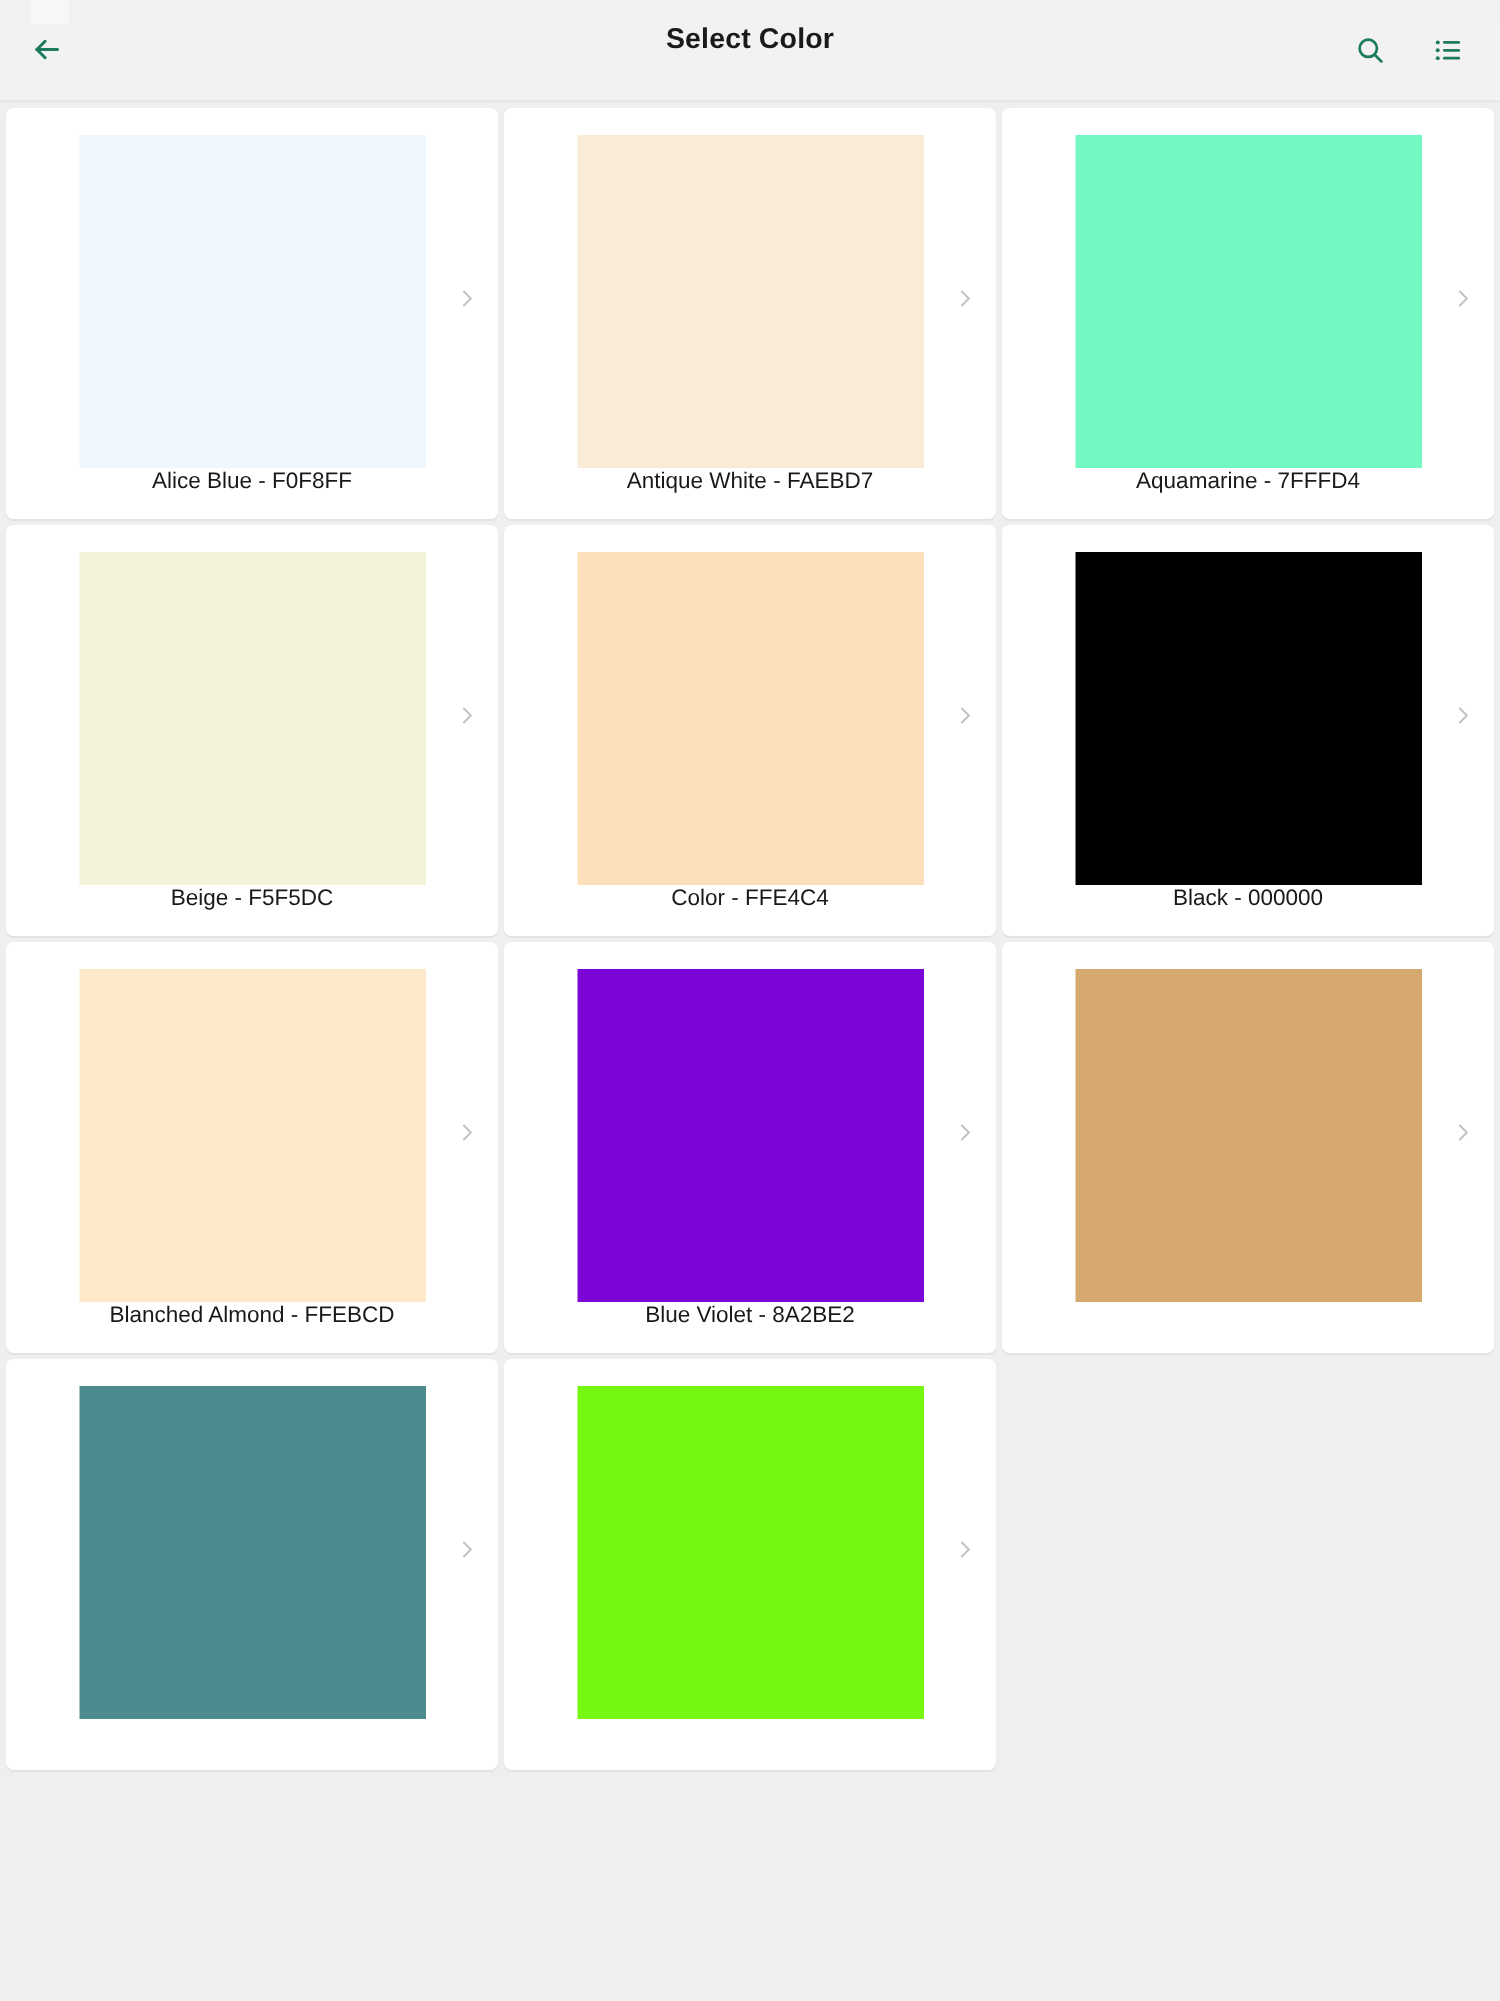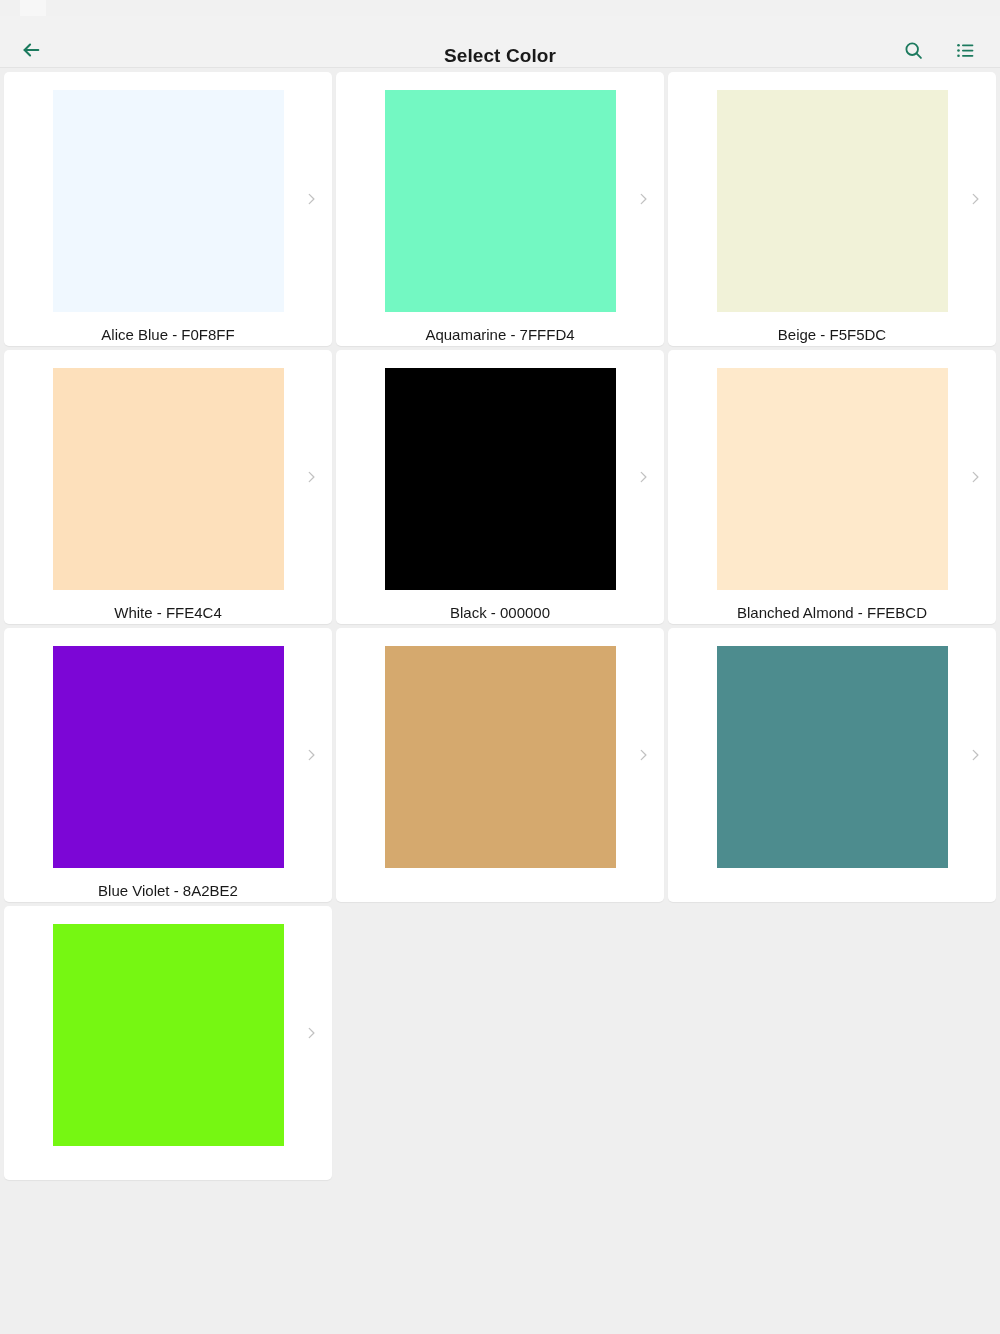--- a/index.html
+++ b/index.html
@@ -43,21 +43,21 @@
     height: 16px;
     background: #F7F7F7;
   }
 
   
   .appbar {
     height: 52px;
     flex: none;
     background: #F2F2F2;
     display: flex;
-    align-items: flex-end;
+    align-items: flex-start;
     padding: 0 18px 0 14px;
     position: relative;
     border-bottom: 1px solid #E3E3E3;
   }
   .appbar-left  { width: 60px; display: flex; align-items: center; }
   .appbar-right { margin-left: auto; display: flex; align-items: center; gap: 18px; }
 
   .icon-btn {
     width: 34px; height: 34px;
     display: flex; align-items: center; justify-content: center;
@@ -103,21 +103,21 @@
     overflow: hidden;
   }
 
   .swatch {
     width: 231px;
     height: 222px;
     flex: none;
   }
 
   .card-label {
-    margin-top: 14px;
+    margin-top: 0;
     font-size: 15px;
     color: #191919;
     text-align: center;
     line-height: 1.2;
     white-space: nowrap;
   }
 
   .chevron {
     position: absolute;
     right: 12px;
@@ -181,40 +181,49 @@
       <div class="card">
         <div class="swatch" style="background: rgb(240, 248, 255);"></div>
         <div class="card-label">Alice Blue - F0F8FF</div>
         <div class="chevron">
           <svg width="14" height="14" viewBox="0 0 24 24" fill="none" stroke="#C2C2C2" stroke-width="2.2" stroke-linecap="round" stroke-linejoin="round">
             <polyline points="9,4 17,12 9,20"></polyline>
           </svg>
         </div>
       </div>
       <div class="card">
+        <div class="swatch" style="background: rgb(250, 235, 215);"></div>
+        <div class="card-label">Antique White - FAEBD7</div>
+        <div class="chevron">
+          <svg width="14" height="14" viewBox="0 0 24 24" fill="none" stroke="#C2C2C2" stroke-width="2.2" stroke-linecap="round" stroke-linejoin="round">
+            <polyline points="9,4 17,12 9,20"></polyline>
+          </svg>
+        </div>
+      </div>
+      <div class="card">
         <div class="swatch" style="background: rgb(115, 248, 194);"></div>
         <div class="card-label">Aquamarine - 7FFFD4</div>
         <div class="chevron">
           <svg width="14" height="14" viewBox="0 0 24 24" fill="none" stroke="#C2C2C2" stroke-width="2.2" stroke-linecap="round" stroke-linejoin="round">
             <polyline points="9,4 17,12 9,20"></polyline>
           </svg>
         </div>
       </div>
       <div class="card">
         <div class="swatch" style="background: rgb(241, 242, 216);"></div>
         <div class="card-label">Beige - F5F5DC</div>
         <div class="chevron">
           <svg width="14" height="14" viewBox="0 0 24 24" fill="none" stroke="#C2C2C2" stroke-width="2.2" stroke-linecap="round" stroke-linejoin="round">
             <polyline points="9,4 17,12 9,20"></polyline>
           </svg>
         </div>
       </div>
       <div class="card">
         <div class="swatch" style="background: rgb(253, 224, 187);"></div>
-        <div class="card-label">White - FFE4C4</div>
+        <div class="card-label">Color - FFE4C4</div>
         <div class="chevron">
           <svg width="14" height="14" viewBox="0 0 24 24" fill="none" stroke="#C2C2C2" stroke-width="2.2" stroke-linecap="round" stroke-linejoin="round">
             <polyline points="9,4 17,12 9,20"></polyline>
           </svg>
         </div>
       </div>
       <div class="card">
         <div class="swatch" style="background: rgb(0, 0, 0);"></div>
         <div class="card-label">Black - 000000</div>
         <div class="chevron">

